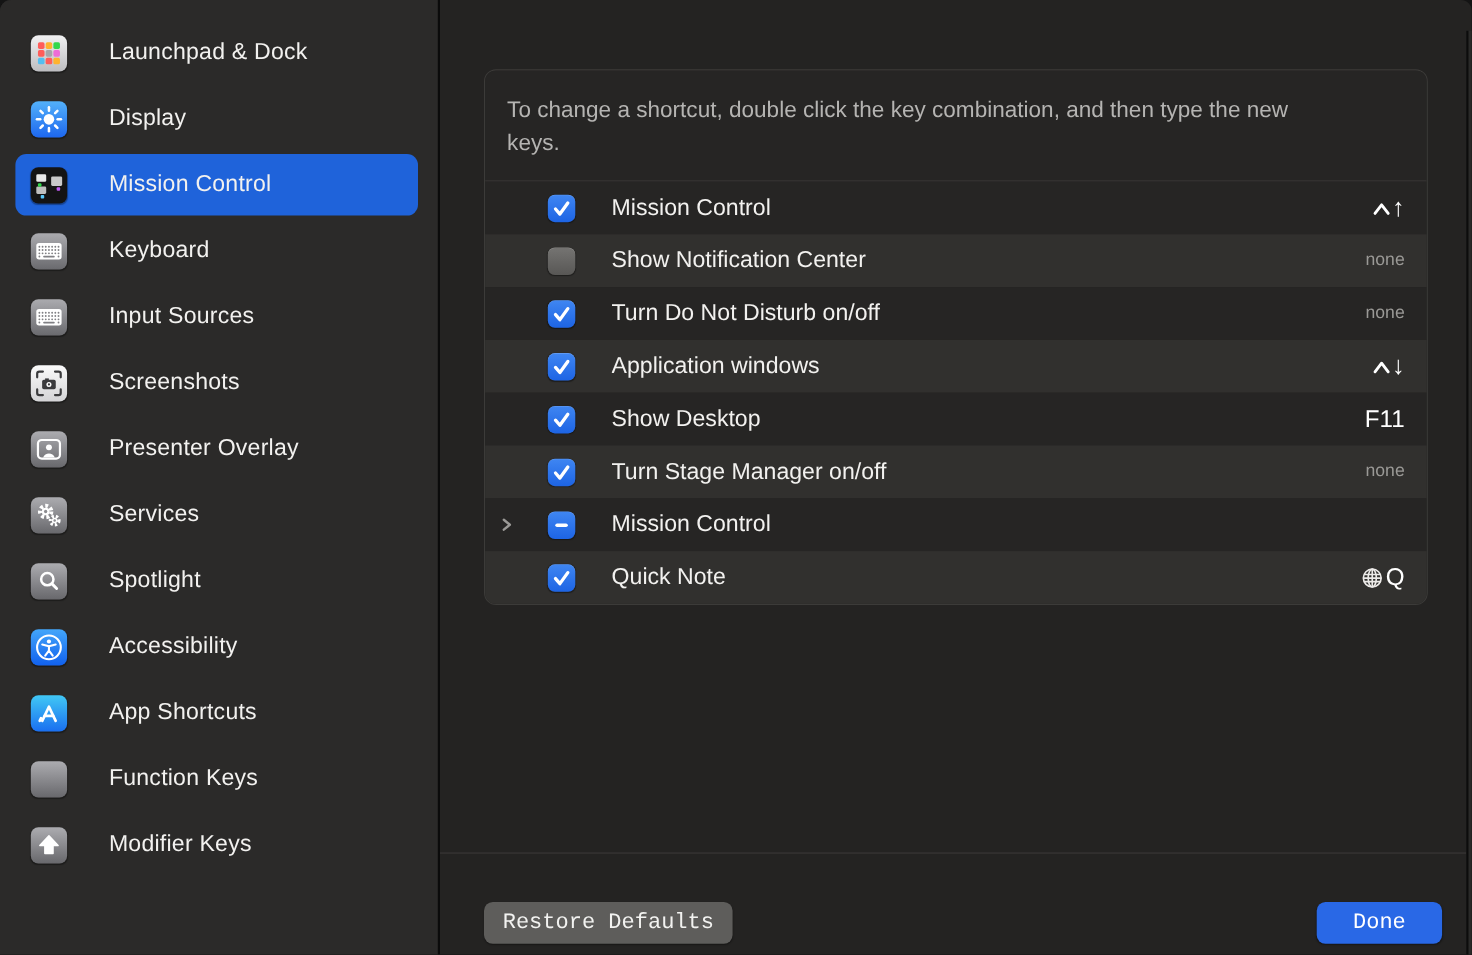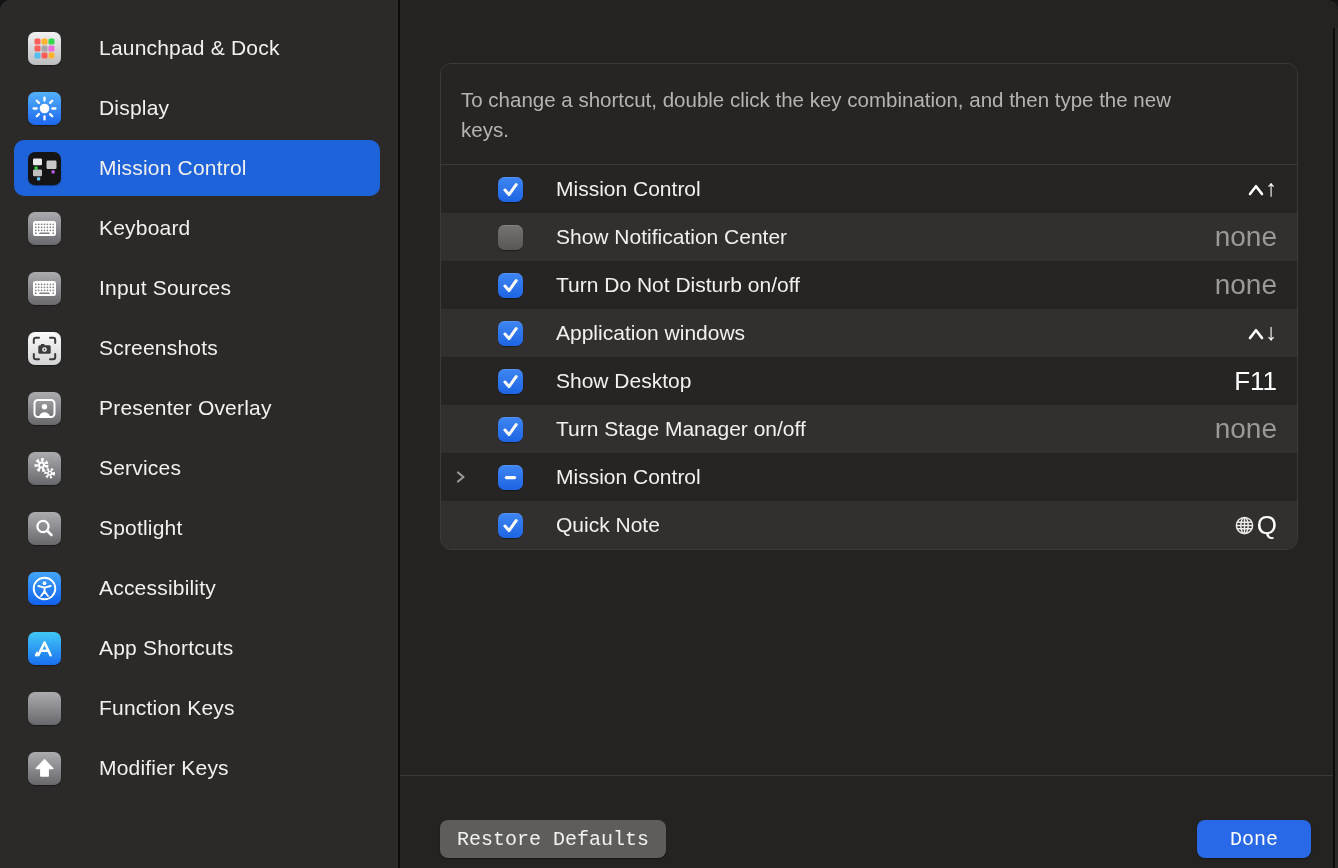--- a/index.html
+++ b/index.html
@@ -64,24 +64,24 @@
   .disclosure { position:absolute; left:13px; top:0; height:100%; display:flex; align-items:center; }
   .checkbox { width:25px; height:25px; border-radius:6.5px; margin-left:57px; flex:none;
               display:flex; align-items:center; justify-content:center;
               box-shadow:inset 0 0.5px 0 rgba(255,255,255,.22), 0 0.5px 1px rgba(0,0,0,.4); }
   .checkbox.checked, .checkbox.mixed {
               background:linear-gradient(180deg,var(--checkbox-blue-top),var(--checkbox-blue-bottom)); }
   .checkbox.unchecked { background:linear-gradient(180deg,#757472,#585755); }
   .row-label { margin-left:33px; font-size:21px; color:var(--text-primary); flex:1;
                white-space:nowrap; overflow:hidden; }
   .row-shortcut { display:flex; align-items:center; gap:1px; color:#fff; font-size:21px; }
-  .row-shortcut .none-text { color:var(--text-muted); font-size:28px; }
+  .row-shortcut .none-text { color:var(--text-muted); font-size:16px; }
   .row-shortcut .arrow-glyph { font-size:23px; line-height:1; position:relative; top:-1px; }
   .row-shortcut .caret-wrap { display:flex; align-items:center; position:relative; top:1px; }
-  .row-shortcut .key-letter { font-size:26px; }
+  .row-shortcut .key-letter { font-size:22px; }
   .row-shortcut .globe-wrap { display:flex; align-items:center; margin-right:1px; }
 
   
   .footer-divider { position:absolute; left:0; right:5px; top:747px; height:1px; background:#3a3938; }
   .btn { position:absolute; top:792px; height:38px; border:none; border-radius:8px;
          font-family:Liberation Mono, monospace; font-size:20px; cursor:default;
          box-shadow:0 1px 1.5px rgba(0,0,0,.35); }
   .btn.gray { left:40px; padding:0 17px; background:var(--restore-gray); color:#f2f2f0; }
   .btn.blue { right:27px; padding:0 33px; background:var(--done-blue); color:#ffffff; }
 </style>

